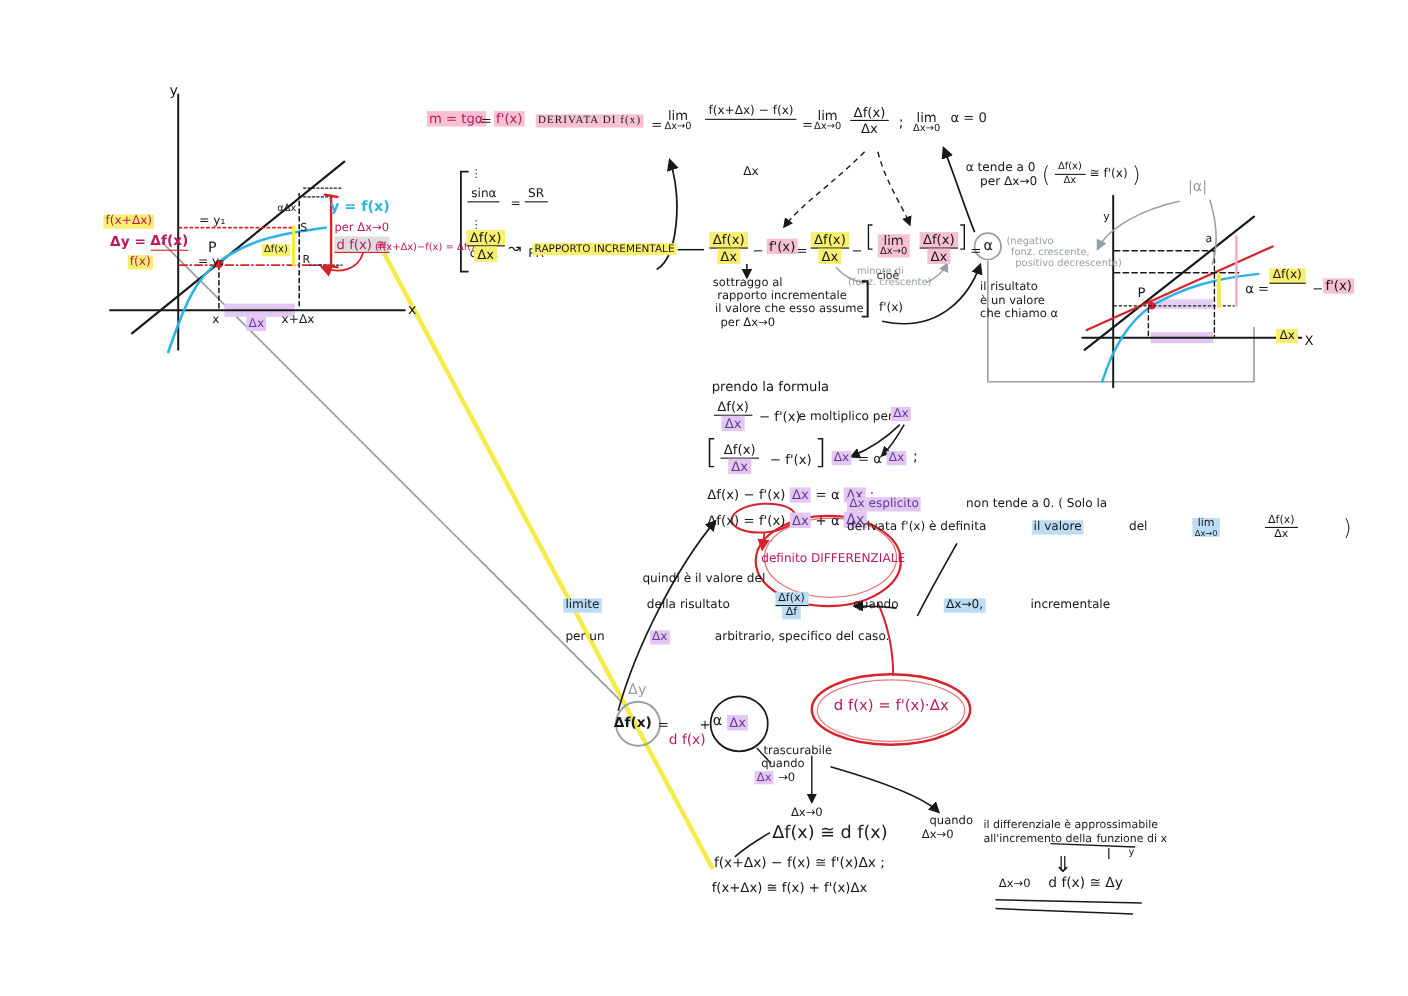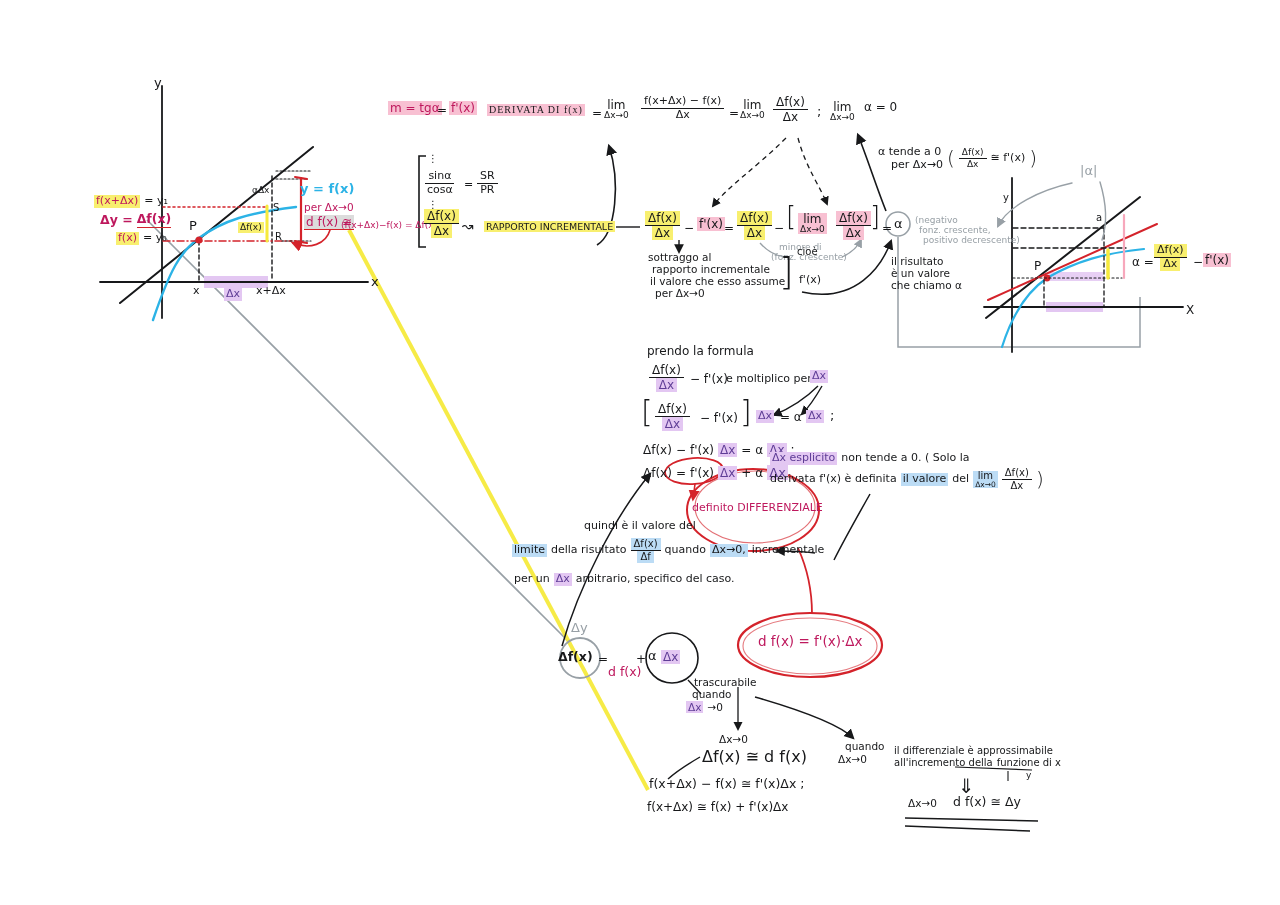--- a/index.html
+++ b/index.html
@@ -20,21 +20,21 @@
   .hl-g{background:#dcdcdc;padding:0 2px;}
   .ul-red{border-bottom:1.6px solid #d4232b;}
   .frac{display:inline-flex;flex-direction:column;align-items:center;vertical-align:middle;text-align:center;}
   .frac>.num{border-bottom:1.4px solid #17181a;padding:0 3px;}
   .frac>.den{padding:0 3px;}
   .limb{display:inline-flex;flex-direction:column;align-items:center;vertical-align:middle;line-height:1;}
   .limb>.lo{font-size:0.75em;}
   .big{font-weight:300;line-height:1;}
   .ls1{letter-spacing:1px;font-family:Liberation Serif, serif;}
   .f9{font-size:9px;}.f95{font-size:9.5px;}.f10{font-size:10px;}.f105{font-size:10.5px;}
-  .f11{font-size:11px;}.f115{font-size:16px;}.f12{font-size:12px;}.f125{font-size:12.5px;}
+  .f11{font-size:11px;gap:41px;}.f115{font-size:16px;}.f12{font-size:12px;}.f125{font-size:12.5px;}
   .f13{font-size:13px;}.f135{font-size:13.5px;}.f14{font-size:14px;}
   .f20{font-size:20px;}.f26{font-size:26px;}.f30{font-size:30px;}.f38{font-size:38px;}
 </style>
 </head>
 <body>
 
 <div class="canvas">
 
 <svg class="overlay" width="1280" height="905">
   <defs>

